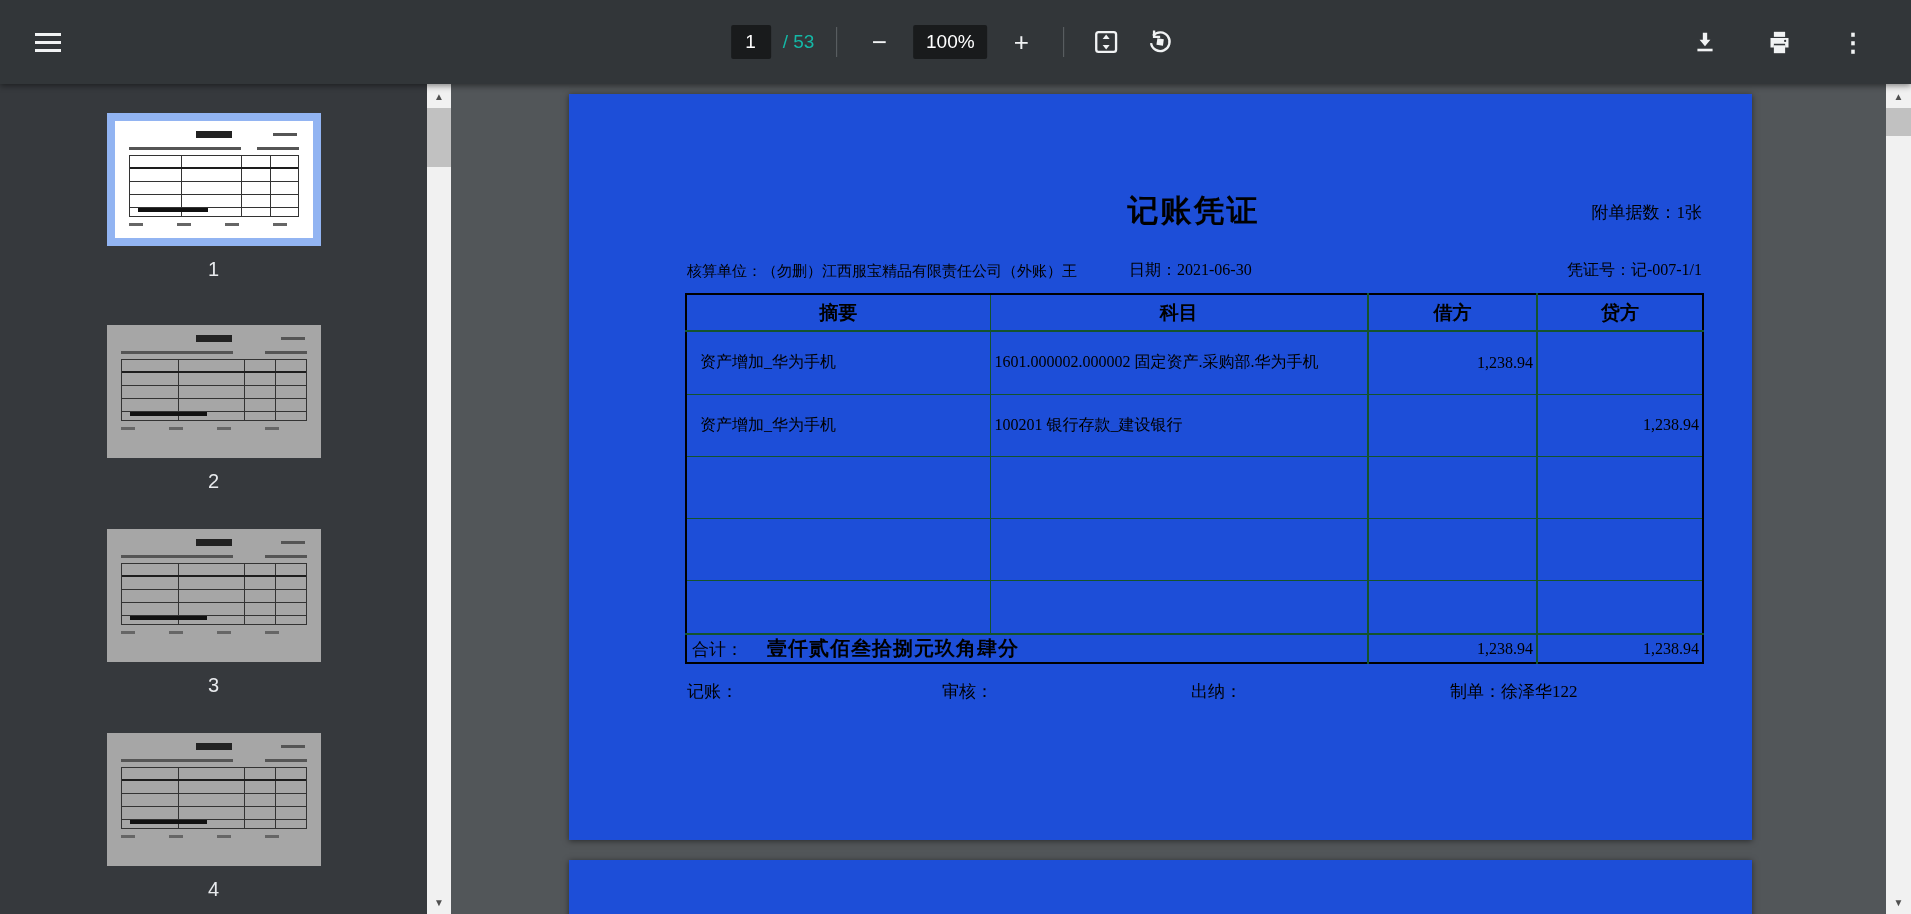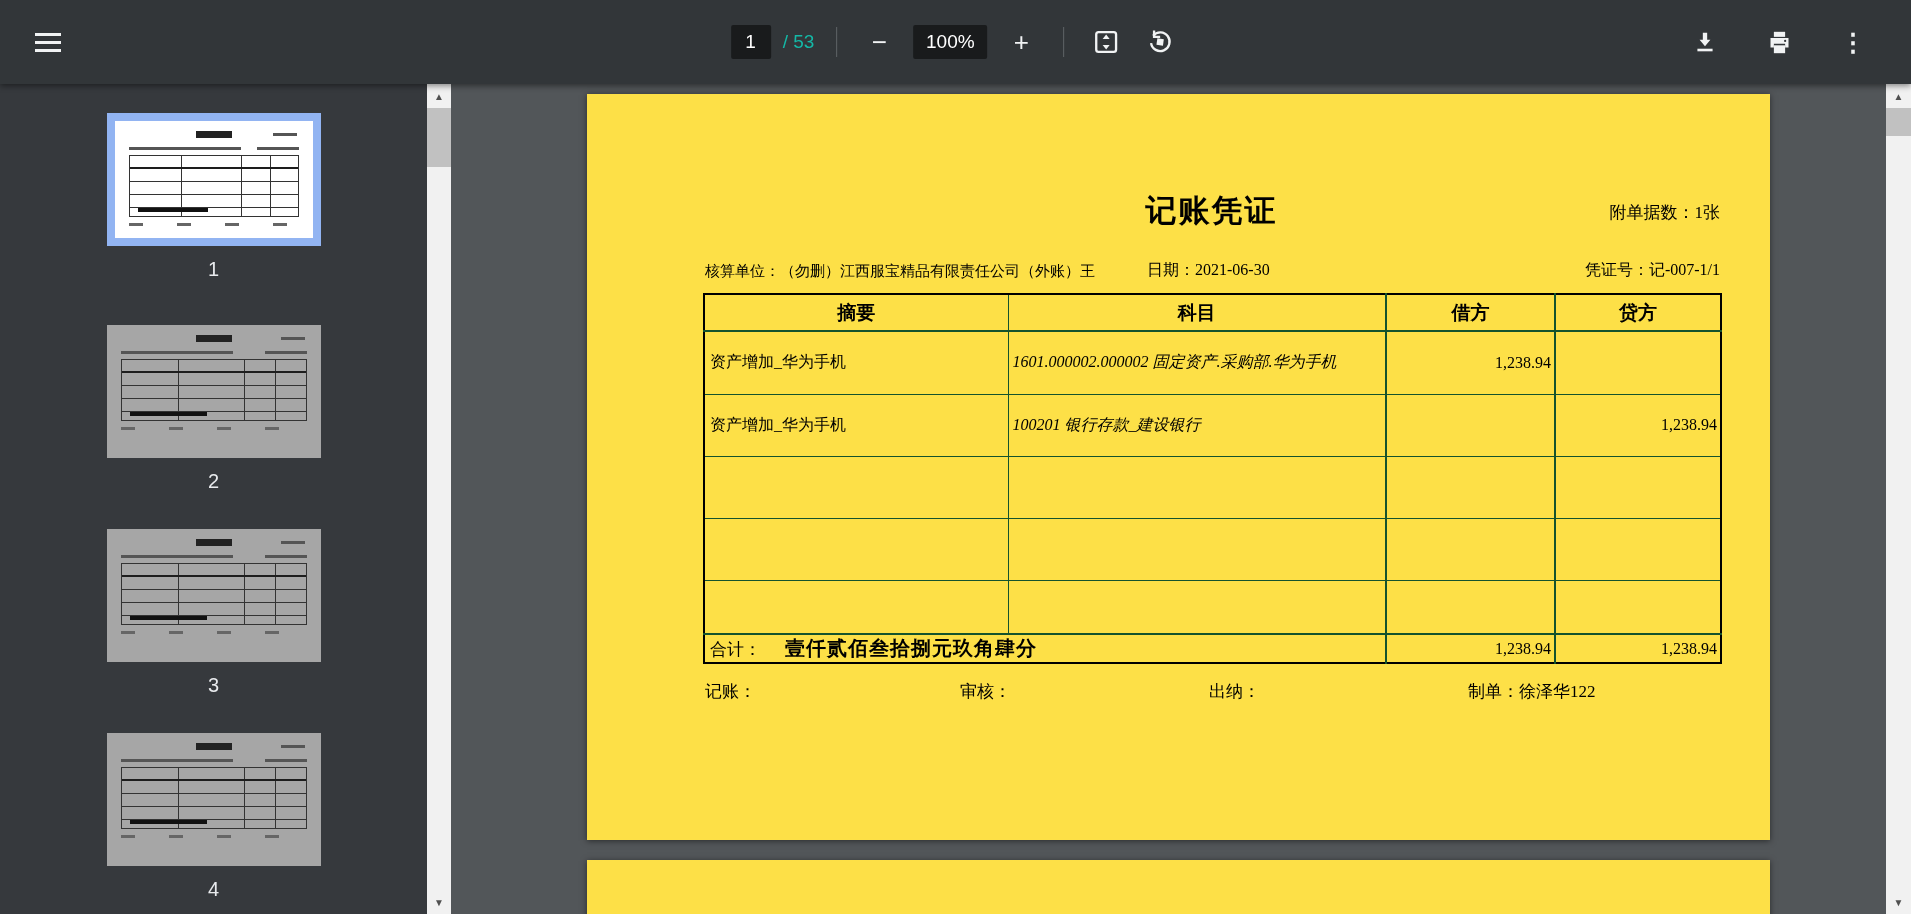--- a/index.html
+++ b/index.html
@@ -56,43 +56,43 @@
   .sb-main { right:0; top:84px; width:25px; height:830px; }
   .sb-btn { position:absolute; left:0; width:100%; height:20px; display:flex; align-items:center;
             justify-content:center; color:#505050; font-size:10px; cursor:pointer; background:none; border:none; }
   .sb-up { top:2px; } .sb-down { bottom:2px; }
   .sb-thumb { position:absolute; left:0; width:100%; background:#c1c1c1; cursor:pointer; }
   .sb-sidebar .sb-thumb { top:24px; height:59px; }
   .sb-main .sb-thumb { top:24px; height:28px; }
 
   
   .viewer { position:absolute; left:451px; top:84px; width:1435px; height:830px; background:#525659; overflow:hidden; }
-  .page { position:absolute; left:136px; width:1183px; height:746px; background:#fde047;
+  .page { position:absolute; left:118px; width:1183px; height:746px; background:#1d4ed8;
           box-shadow:0 1px 6px rgba(0,0,0,.5); }
   .page1 { top:10px; } .page2 { top:776px; }
   .content { position:absolute; left:116px; top:0; width:1017px; height:100%;
              font-family:"Liberation Serif","DejaVu Serif",serif; color:#000; }
   .doc-title { position:absolute; top:96px; left:0; width:100%; text-align:center; font-size:31px;
                font-weight:bold; letter-spacing:2px; }
   .doc-attach { position:absolute; top:107px; right:0; font-size:17px; }
   .doc-unit { position:absolute; top:168px; left:2px; font-size:15px; }
   .doc-date { position:absolute; top:166px; left:444px; font-size:16px; }
   .doc-voucher { position:absolute; top:166px; right:0; font-size:16px; }
 
   table.voucher { position:absolute; top:199px; left:0; width:1017px; border-collapse:collapse;
                   table-layout:fixed; border:2px solid #000; }
   .voucher th, .voucher td { border:1px solid #14532d; font-size:16px; overflow:hidden; }
   .voucher th { font-size:19px; font-weight:bold; text-align:center; }
   .voucher tr.r-head th { border-bottom-width:2px; height:37px; }
   .voucher .b-thick { border-left-width:2px; }
   .voucher tr.r1 { height:63px; } .voucher tr.r2, .voucher tr.r3, .voucher tr.r4 { height:62px; }
   .voucher tr.r5 { height:54px; }
   .voucher tr.r-total td { border-top-width:2px; height:29px; }
-  .cell-summary { padding-left:5px; vertical-align:middle; }
-  .cell-account { padding-left:4px; padding-right:8px; vertical-align:middle; line-height:1.3;font-style:italic; }
+  .cell-summary { padding-left:13px; vertical-align:middle; }
+  .cell-account { padding-left:4px; padding-right:8px; vertical-align:middle; line-height:1.3; }
   .cell-amount { text-align:right; padding-right:3px; vertical-align:middle; font-size:17px; }
   .total-label { font-size:17px; padding-left:5px; }
   .total-words { font-size:20px; font-weight:bold; letter-spacing:1px; margin-left:24px; }
 
   .sign-row span { position:absolute; top:586px; font-size:17px; }
   .sig-1 { left:2px; } .sig-2 { left:257px; } .sig-3 { left:506px; } .sig-4 { left:765px; }
 </style>
 </head>
 <body>
 

